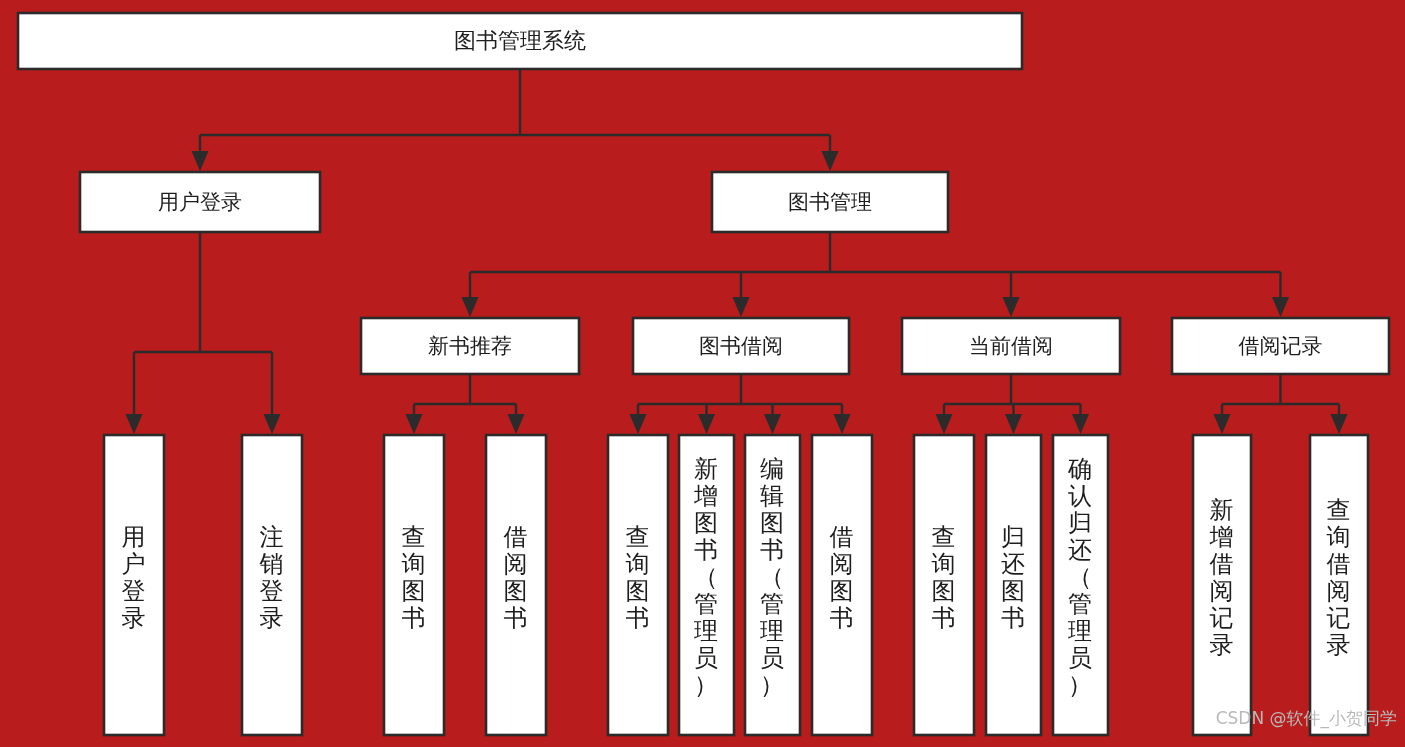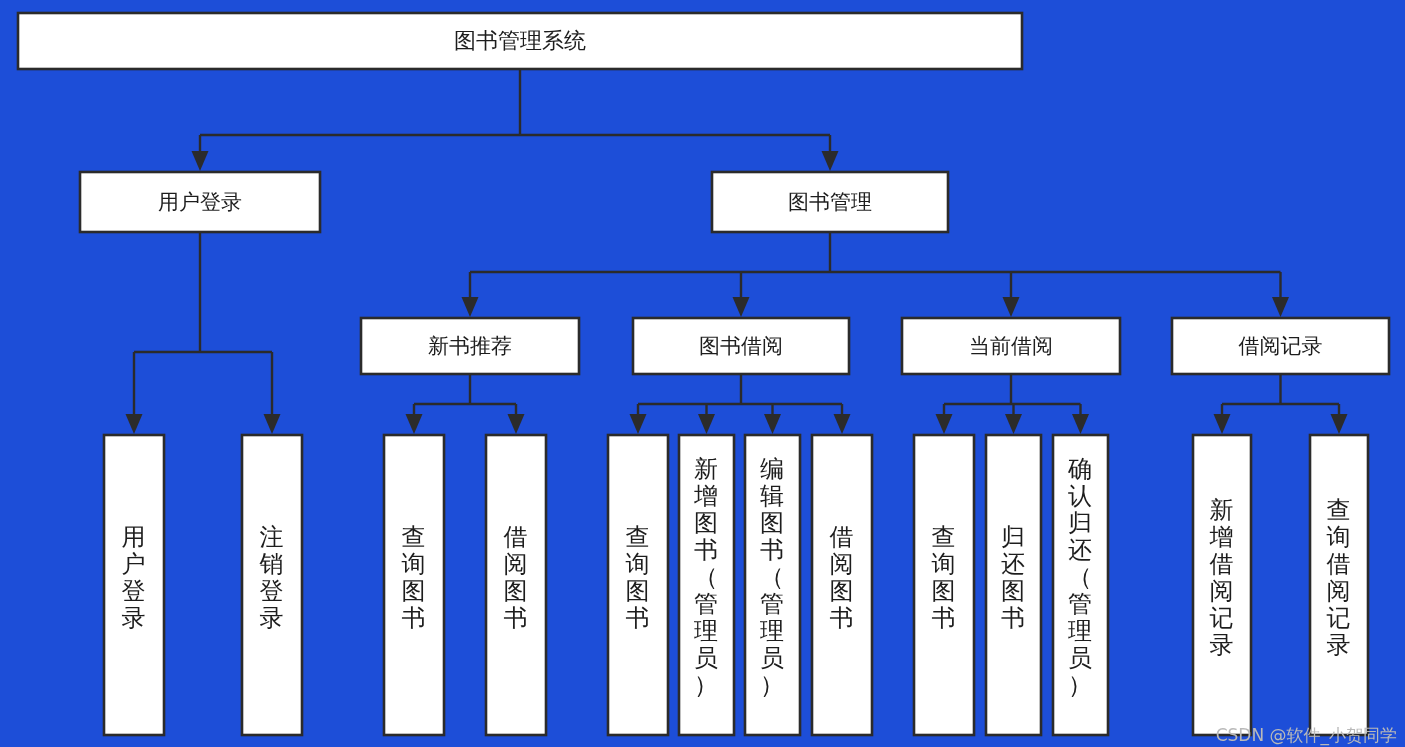--- a/index.html
+++ b/index.html
@@ -11,21 +11,21 @@
   body {
     width: 1405px;
     height: 747px;
     overflow: hidden;
     font-family: "DejaVu Sans", "Liberation Sans", sans-serif;
   }
   #diagram-root {
     position: relative;
     width: 1405px;
     height: 747px;
-    background: #1d4ed8;
+    background: #b91c1c;
   }
   svg#tree-svg {
     position: absolute;
     left: 0;
     top: 0;
     width: 1405px;
     height: 747px;
     display: block;
   }
   .node-box {
@@ -61,21 +61,21 @@
   .leaf-label {
     fill: #1d1d1d;
     font-family: "DejaVu Sans", "Liberation Sans", sans-serif;
     font-size: 24px;
     text-anchor: middle;
     letter-spacing: 1px;
   }
   .watermark {
     position: absolute;
     right: 8px;
-    bottom: 0;
+    bottom: 17px;
     color: #b9b9b9;
     font-size: 17px;
     font-family: "DejaVu Sans", "Liberation Sans", sans-serif;
     white-space: nowrap;
     user-select: none;
   }
 </style>
 </head>
 <body>
 

